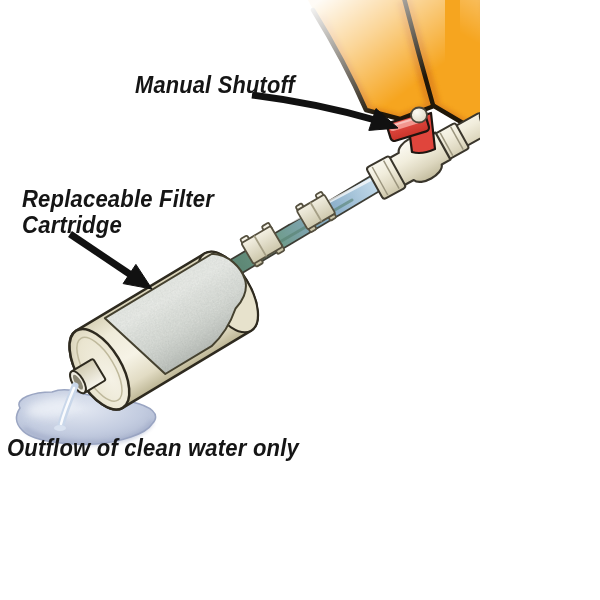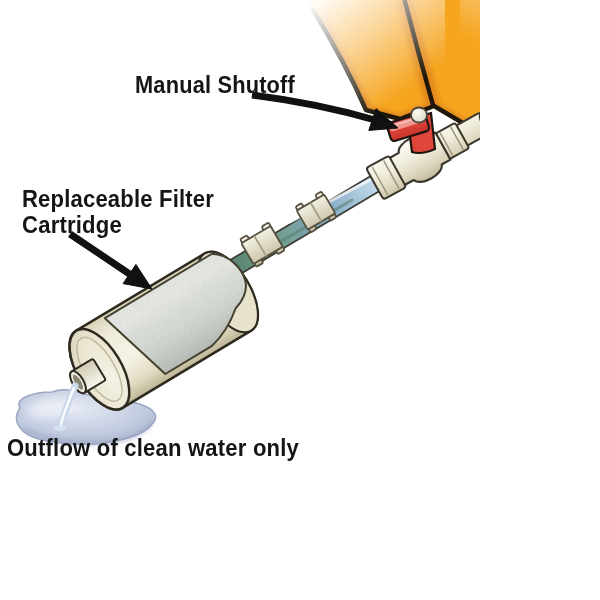--- a/index.html
+++ b/index.html
@@ -1,16 +1,16 @@
 <!DOCTYPE html>
 <html><head>
 <meta charset="utf-8">
 <style>
   html,body{margin:0;padding:0;background:#fff;}
-  .stage{position:relative;width:480px;height:600px;background:#fff;overflow:hidden;}
+  .stage{position:relative;width:480px;height:600px;background:#fff;overflow:hidden;font-style:italic;}
   svg{display:block;}
   text{font-family:"Liberation Sans",sans-serif;font-weight:700;letter-spacing:.2px;}
 </style>
 </head>
 <body>
 
 <div class="stage">
 <svg width="600" height="600" viewBox="0 0 600 600">
   <defs>
     <filter id="soft" x="-40%" y="-40%" width="180%" height="180%">

